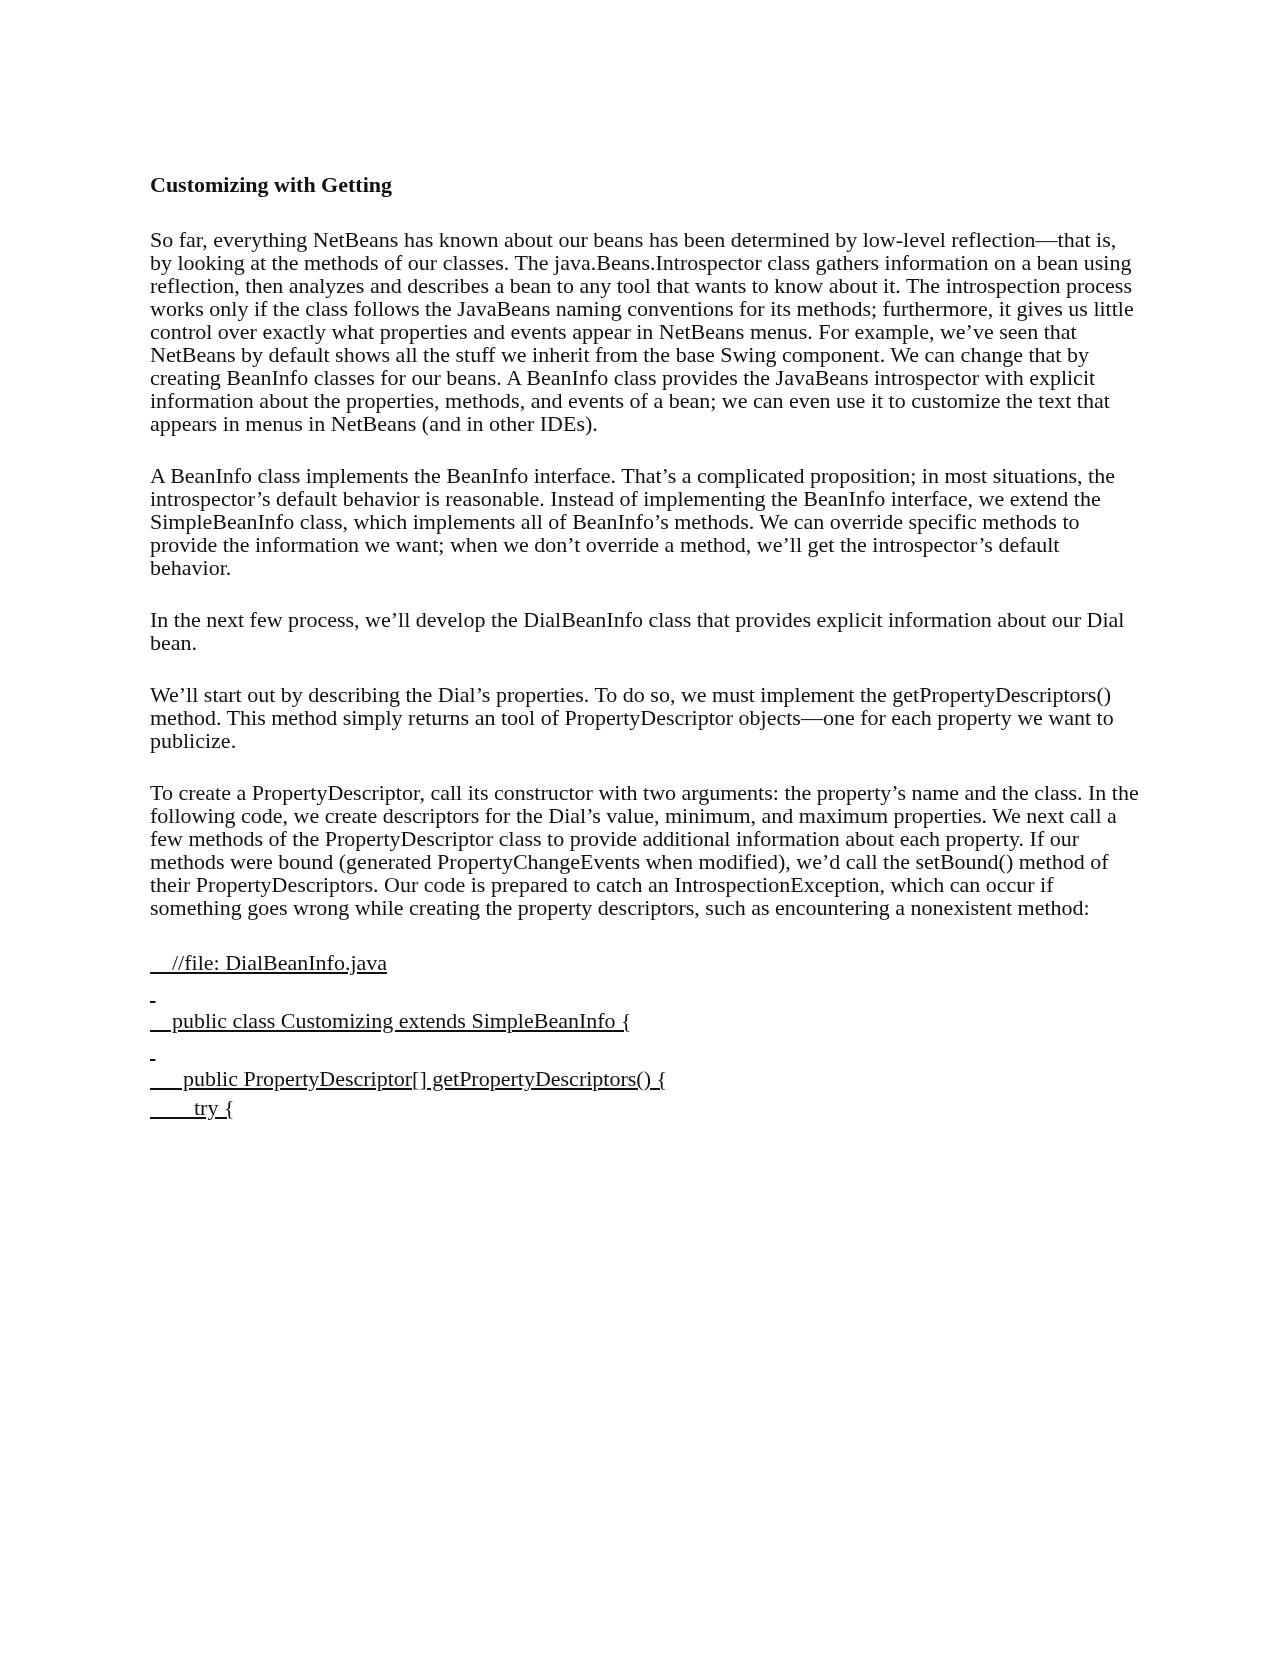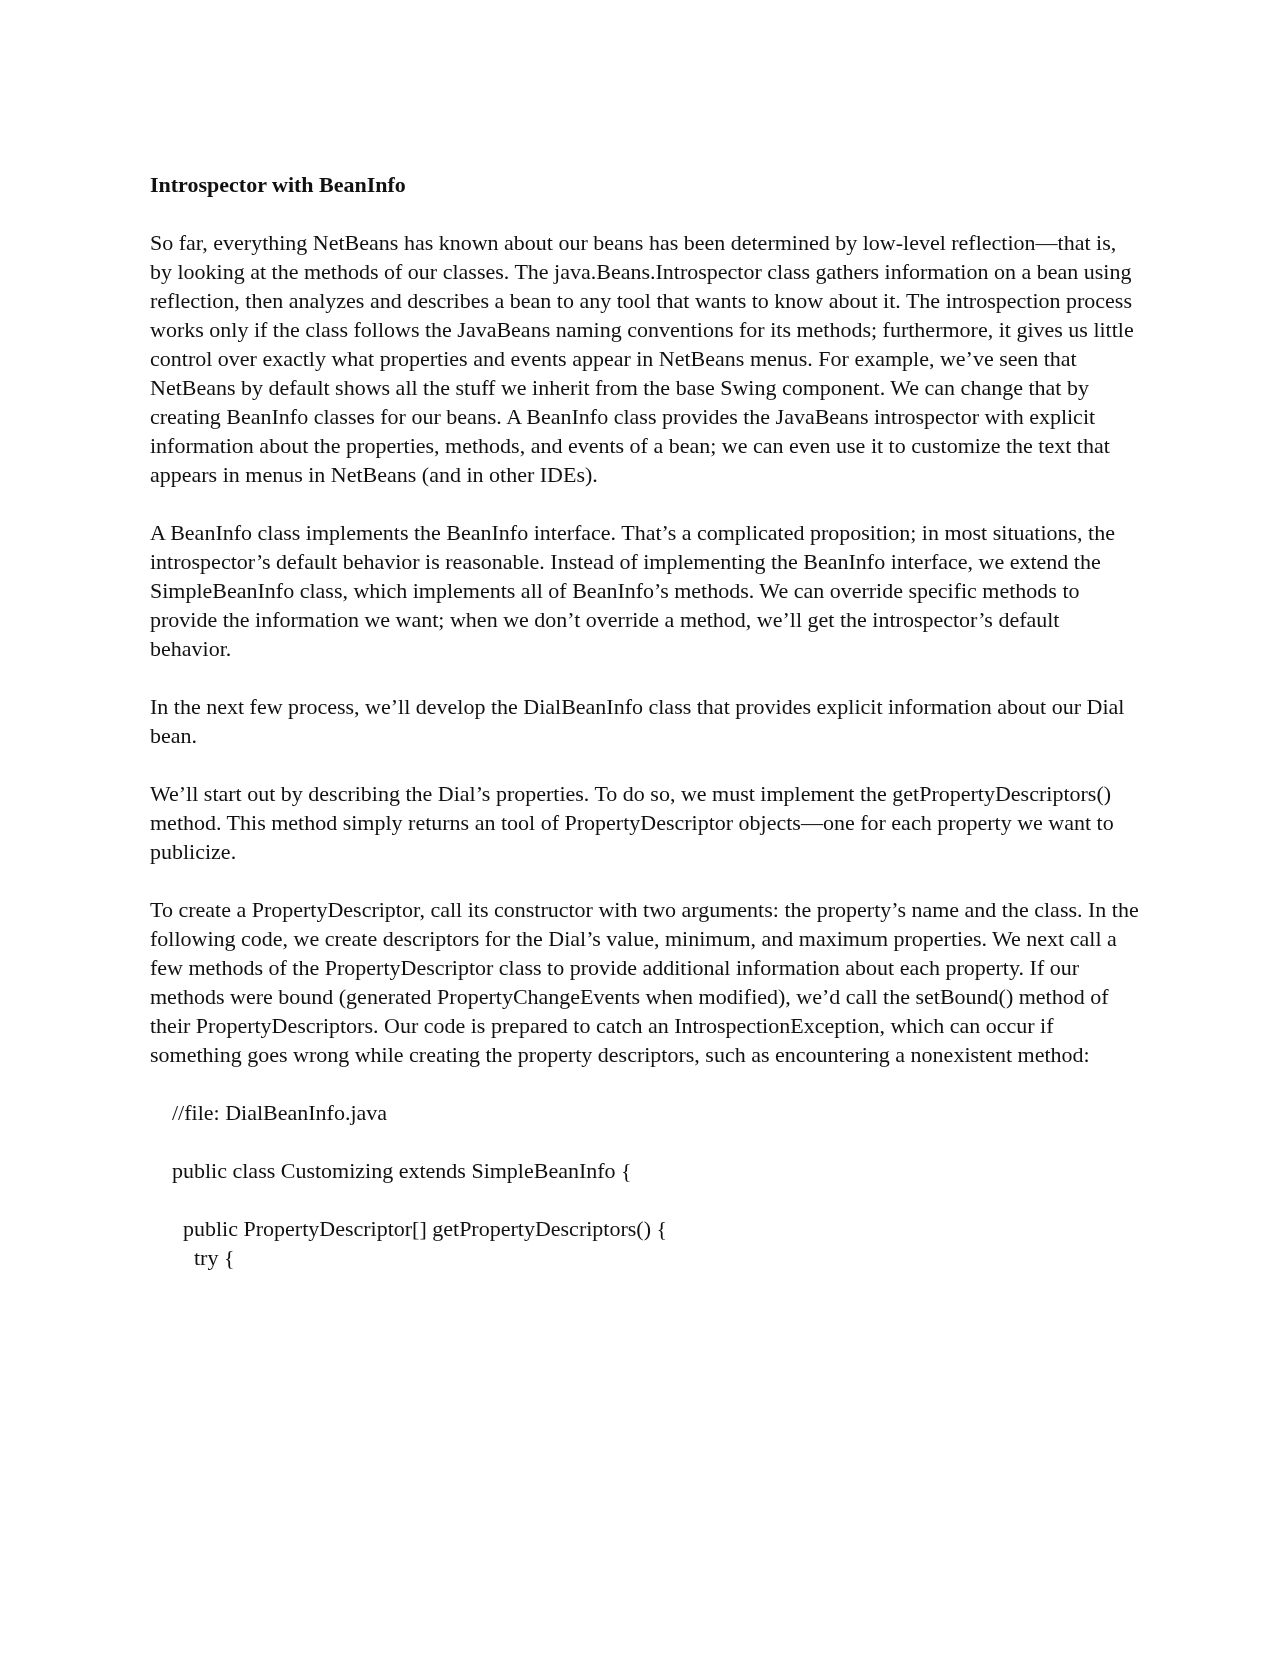--- a/index.html
+++ b/index.html
@@ -1,27 +1,27 @@
 <!DOCTYPE html>
 <html><head>
 <meta charset="utf-8">
 <style>
   html, body { margin: 0; padding: 0; background: #ffffff; }
   body { width: 1280px; height: 1656px; position: relative; overflow: hidden;
          font-family: "Liberation Serif", serif; color: #111111; }
   .page { position: absolute; left: 150px; top: 170px; width: 990px; }
   .heading { font-weight: bold; font-size: 22px; line-height: 29px; margin: 0 0 29px 0; }
-  .para { font-size: 22px; line-height: 29px; margin: 0 0 29px 0; white-space: normal; }
-  .code { font-size: 22px; line-height: 29px; margin: 0; white-space: pre; }
+  .para { font-size: 22px; line-height: 23px; margin: 0 0 29px 0; white-space: normal; }
+  .code { font-size: 22px; line-height: 29px; margin: 0; white-space: pre; text-decoration: underline; }
 </style>
 </head>
 <body>
 
 <div class="page">
-  <div class="heading">Introspector with BeanInfo</div>
+  <div class="heading">Customizing with Getting</div>
   <p class="para">So far, everything NetBeans has known about our beans has been determined by low-level reflection—that is, by looking at the methods of our classes. The java.Beans.Introspector class gathers information on a bean using reflection, then analyzes and describes a bean to any tool that wants to know about it. The introspection process works only if the class follows the JavaBeans naming conventions for its methods; furthermore, it gives us little control over exactly what properties and events appear in NetBeans menus. For example, we’ve seen that NetBeans by default shows all the stuff we inherit from the base Swing component. We can change that by creating BeanInfo classes for our beans. A BeanInfo class provides the JavaBeans introspector with explicit information about the properties, methods, and events of a bean; we can even use it to customize the text that appears in menus in NetBeans (and in other IDEs).</p>
   <p class="para">A BeanInfo class implements the BeanInfo interface. That’s a complicated proposition; in most situations, the introspector’s default behavior is reasonable. Instead of implementing the BeanInfo interface, we extend the SimpleBeanInfo class, which implements all of BeanInfo’s methods. We can override specific methods to provide the information we want; when we don’t override a method, we’ll get the introspector’s default behavior.</p>
   <p class="para">In the next few process, we’ll develop the DialBeanInfo class that provides explicit information about our Dial bean.</p>
 
   <p class="para">We’ll start out by describing the Dial’s properties. To do so, we must implement the getPropertyDescriptors() method. This method simply returns an tool of PropertyDescriptor objects—one for each property we want to publicize.</p>
   <p class="para">To create a PropertyDescriptor, call its constructor with two arguments: the property’s name and the class. In the following code, we create descriptors for the Dial’s value, minimum, and maximum properties. We next call a few methods of the PropertyDescriptor class to provide additional information about each property. If our methods were bound (generated PropertyChangeEvents when modified), we’d call the setBound() method of their PropertyDescriptors. Our code is prepared to catch an IntrospectionException, which can occur if something goes wrong while creating the property descriptors, such as encountering a nonexistent method:</p>
 
   <div>
     <div class="code">    //file: DialBeanInfo.java</div>
     <div class="code">&nbsp;</div>

